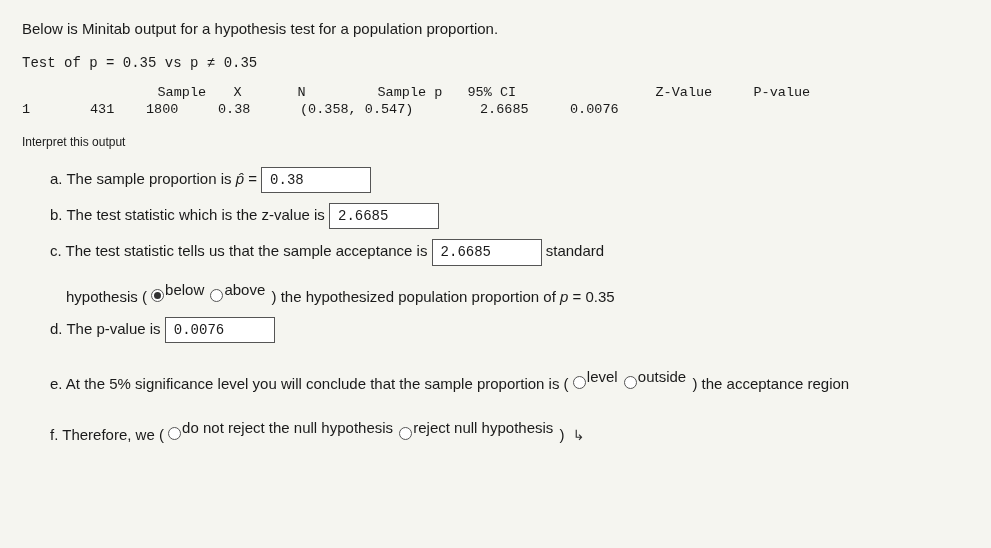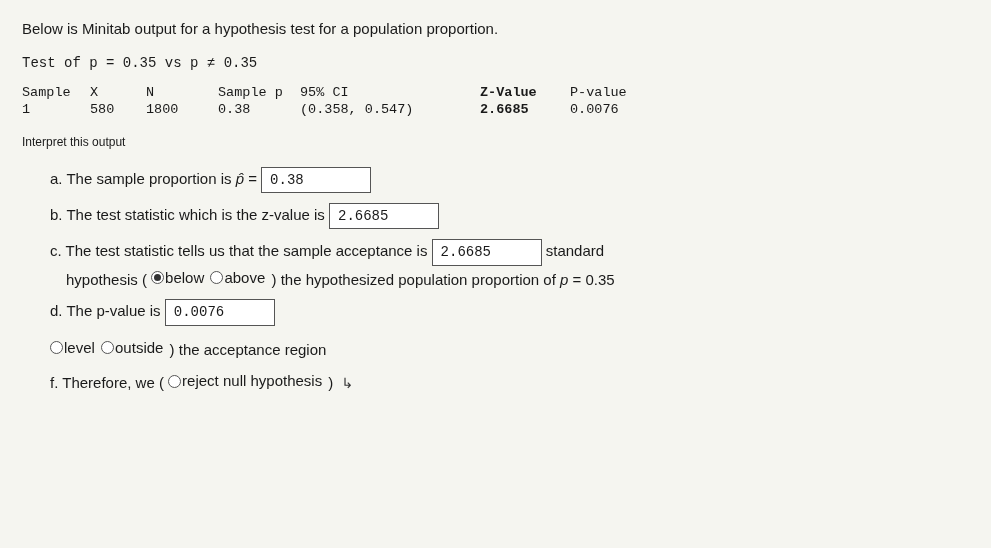--- a/index.html
+++ b/index.html
@@ -22,33 +22,34 @@
       font-size: 14px;
       margin-bottom: 14px;
     }
     .minitab-table {
       font-family: 'Courier New', monospace;
       font-size: 13.5px;
       margin-bottom: 18px;
     }
     .minitab-table .headers {
       display: flex;
-      gap: 0;
+      gap: 8px;
       margin-bottom: 2px;
+      justify-content: center;
     }
     .minitab-table .values {
       display: flex;
       gap: 0;
     }
     .col-sample { width: 68px; }
     .col-x { width: 56px; }
     .col-n { width: 72px; }
     .col-samplep { width: 82px; }
     .col-ci { width: 180px; }
-    .col-zval { width: 90px; font-weight: bold; }
+    .col-zval { width: 90px; }
     .col-pval { width: 80px; }
     .interpret-heading {
       font-size: 12px;
       font-weight: normal;
       margin-bottom: 18px;
     }
     .questions {
       padding-left: 28px;
     }
     .question-item {
@@ -63,22 +64,23 @@
       border: 1px solid #555;
       padding: 1px 8px;
       min-width: 110px;
       background: #fff;
       font-family: 'Courier New', monospace;
       font-size: 14px;
       vertical-align: middle;
     }
     .radio-option {
       display: inline-flex;
-      align-items: center;
+      align-items: flex-end;
       margin-right: 2px;
+      margin-top: 12px;
     }
     .radio-circle {
       display: inline-block;
       width: 13px;
       height: 13px;
       border-radius: 50%;
       border: 1.5px solid #555;
       background: #fff;
       vertical-align: middle;
       margin-right: 1px;
@@ -114,21 +116,21 @@
     <span class="col-sample">Sample</span>
     <span class="col-x">X</span>
     <span class="col-n">N</span>
     <span class="col-samplep">Sample p</span>
     <span class="col-ci">95% CI</span>
     <span class="col-zval">Z-Value</span>
     <span class="col-pval">P-value</span>
   </div>
   <div class="values">
     <span class="col-sample">1</span>
-    <span class="col-x">580</span>
+    <span class="col-x">431</span>
     <span class="col-n">1800</span>
     <span class="col-samplep">0.38</span>
     <span class="col-ci">(0.358, 0.547)</span>
     <span class="col-zval">2.6685</span>
     <span class="col-pval">0.0076</span>
   </div>
 </div>
 
 <p class="interpret-heading">Interpret this output</p>
 
@@ -164,34 +166,39 @@
     </div>
   </div>
 
   <div class="question-item">
     <span>d. The p-value is</span>
     <span class="inline-box">0.0076</span>
   </div>
 
   <div class="question-item multi-line">
     <div>
+      <span>e. At the 5% significance level you will conclude that the sample proportion is (</span>
       <span class="radio-option">
         <span class="radio-circle"></span>
         <span>level</span>
       </span>
       <span class="radio-option">
         <span class="radio-circle"></span>
         <span>outside</span>
       </span>
       <span>) the acceptance region</span>
     </div>
   </div>
 
   <div class="question-item">
     <span>f. Therefore, we (</span>
+    <span class="radio-option">
+      <span class="radio-circle"></span>
+      <span>do not reject the null hypothesis</span>
+    </span>
     <span class="radio-option">
       <span class="radio-circle"></span>
       <span>reject null hypothesis</span>
     </span>
     <span>)</span>
     <span class="cursor-arrow">↳</span>
   </div>
 
 </div>
 

